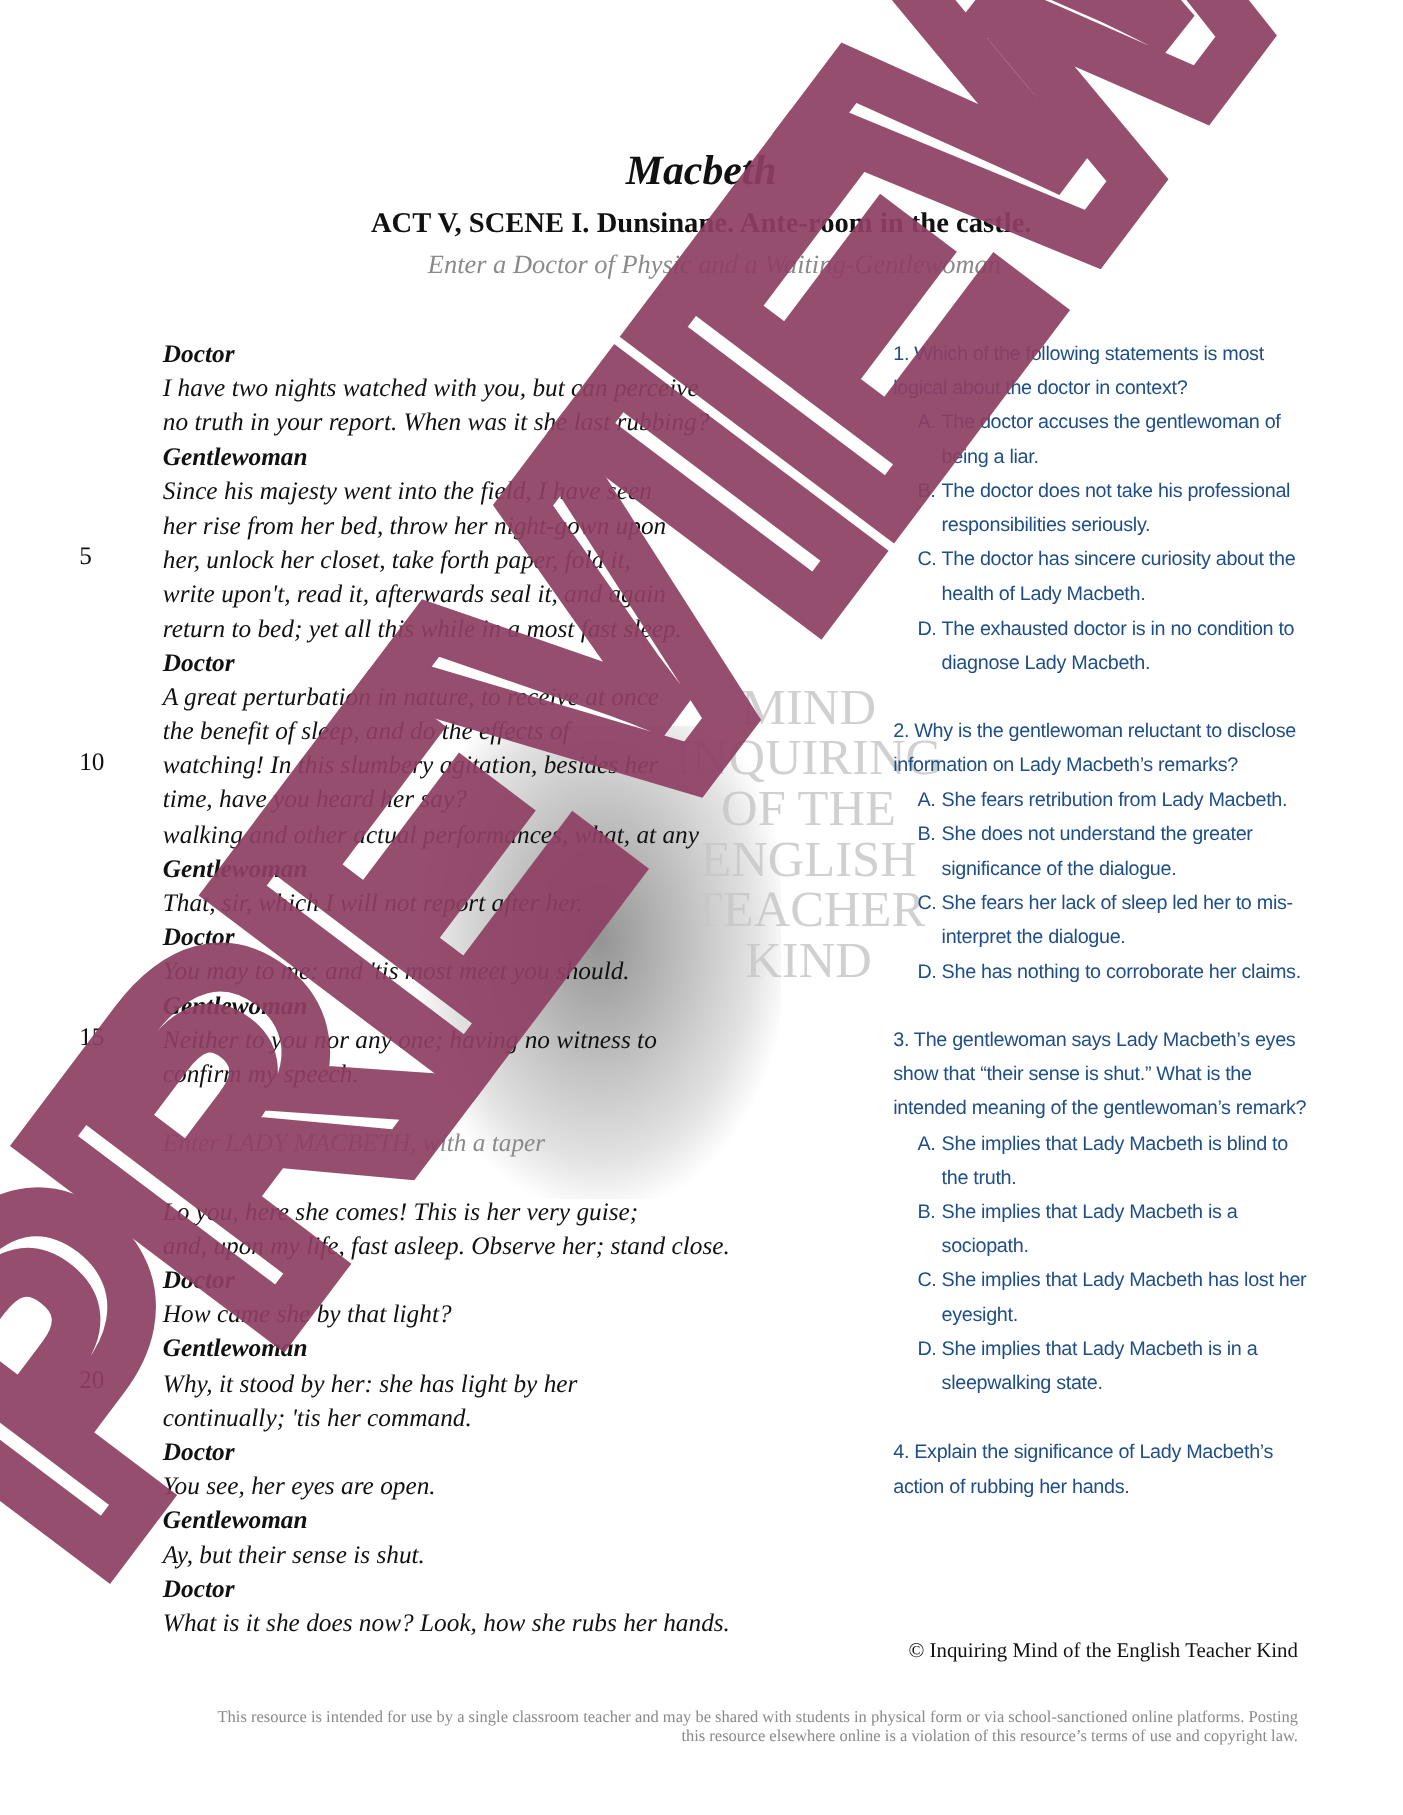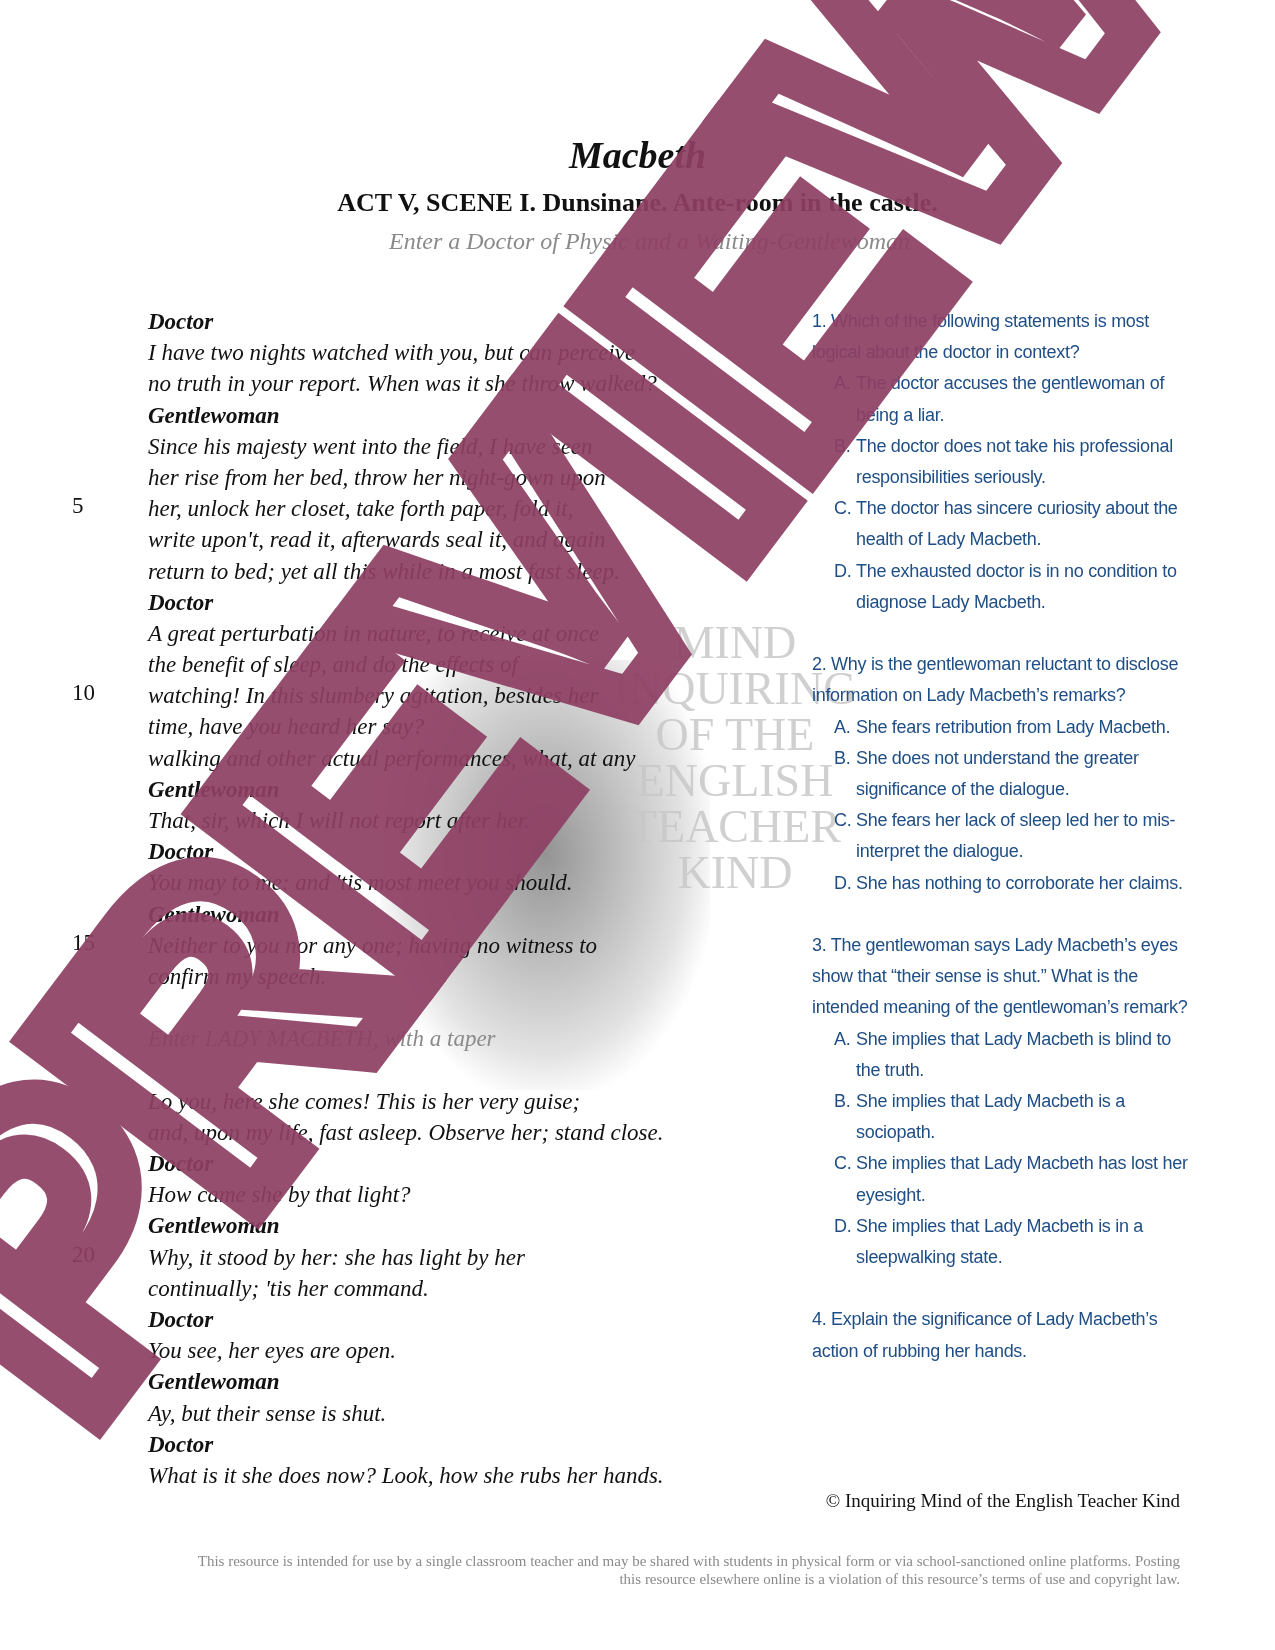--- a/index.html
+++ b/index.html
@@ -47,21 +47,21 @@
   <div>KIND</div>
 </div>
 
 <div class="title">Macbeth</div>
 <div class="scene">ACT V, SCENE I. Dunsinane. Ante-room in the castle.</div>
 <div class="stage-top">Enter a Doctor of Physic and a Waiting-Gentlewoman</div>
 
 <div class="script" id="script">
     <div class="line speaker">Doctor</div>
     <div class="line ">I have two nights watched with you, but can perceive</div>
-    <div class="line ">no truth in your report. When was it she throw walked?</div>
+    <div class="line ">no truth in your report. When was it she last rubbing?</div>
     <div class="line speaker">Gentlewoman</div>
     <div class="line ">Since his majesty went into the field, I have seen</div>
     <div class="line ">her rise from her bed, throw her night-gown upon</div>
     <div class="line ">her, unlock her closet, take forth paper, fold it,</div>
     <div class="line ">write upon't, read it, afterwards seal it, and again</div>
     <div class="line ">return to bed; yet all this while in a most fast sleep.</div>
     <div class="line speaker">Doctor</div>
     <div class="line ">A great perturbation in nature, to receive at once</div>
     <div class="line ">the benefit of sleep, and do the effects of</div>
     <div class="line ">watching! In this slumbery agitation, besides her</div>

